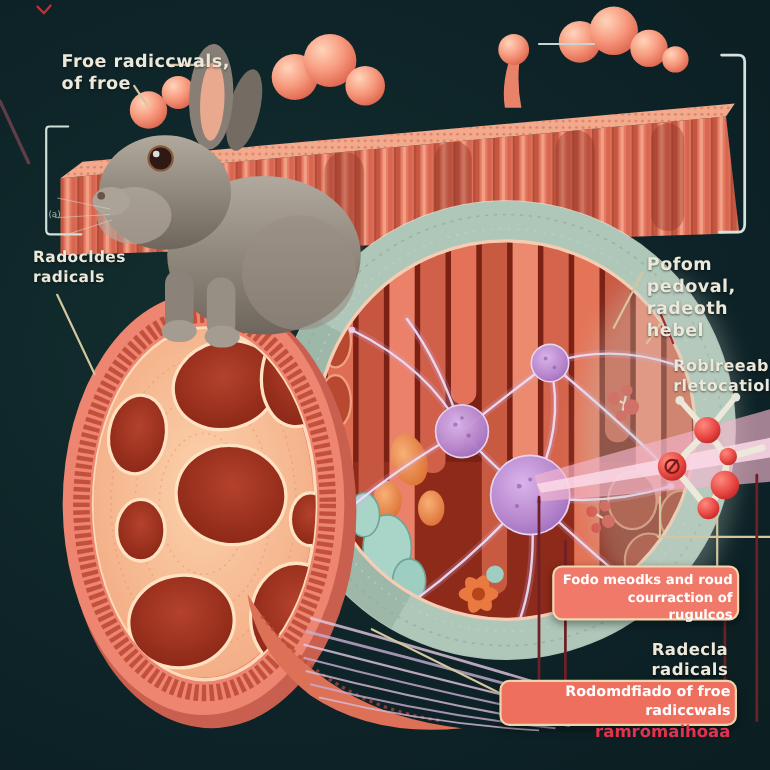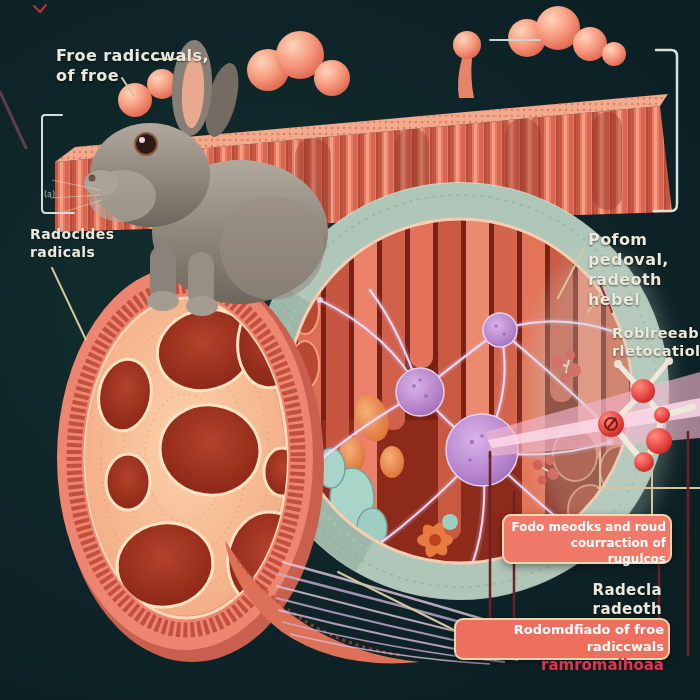--- a/index.html
+++ b/index.html
@@ -390,21 +390,21 @@
   </div>
   <div class="lbl lbl-righttop">
     <span>Pofom pedoval,</span>
     <span>radeoth hebel</span>
   </div>
   <div class="lbl lbl-rightmid">
     <span>Roblreeabic</span>
     <span>rletocatiol</span>
   </div>
   <div class="lbl lbl-caption">
-    <span>Radecla radeoth</span>
+    <span>Radecla radicals</span>
     <span>rnalilaveistic</span>
   </div>
 
   <div class="callout box1">
     <span class="l1">Fodo meodks and roud</span>
     <span class="l2">courraction of rugulcos</span>
   </div>
   <div class="callout box2">
     <span class="l1">Rodomdfiado of froe radiccwals</span>
     <span class="l2">ramromaihoaa</span>

